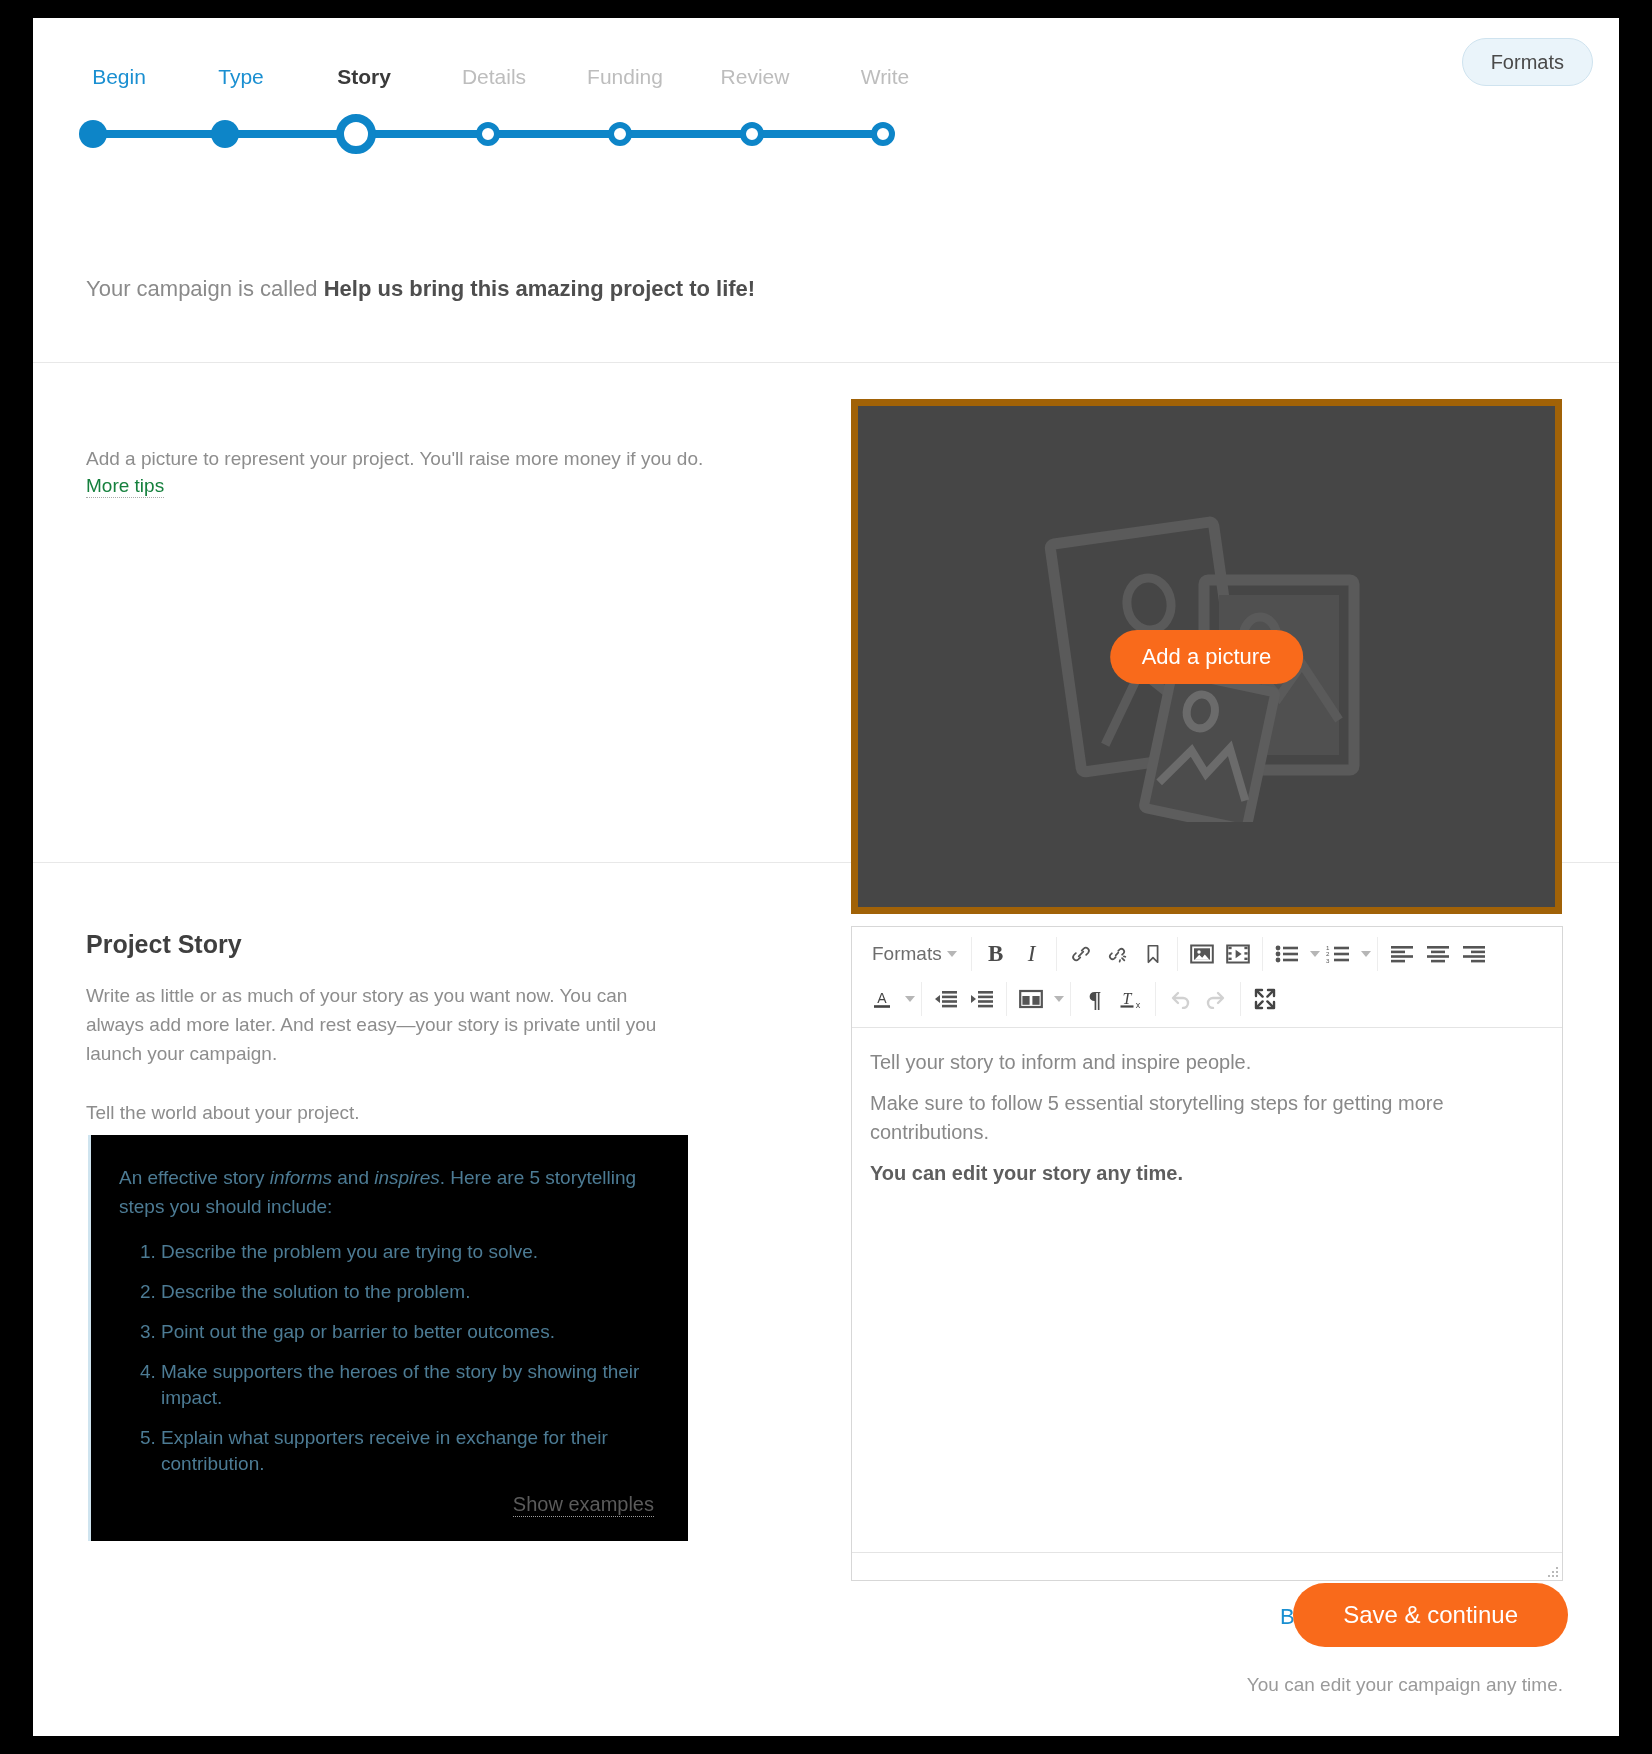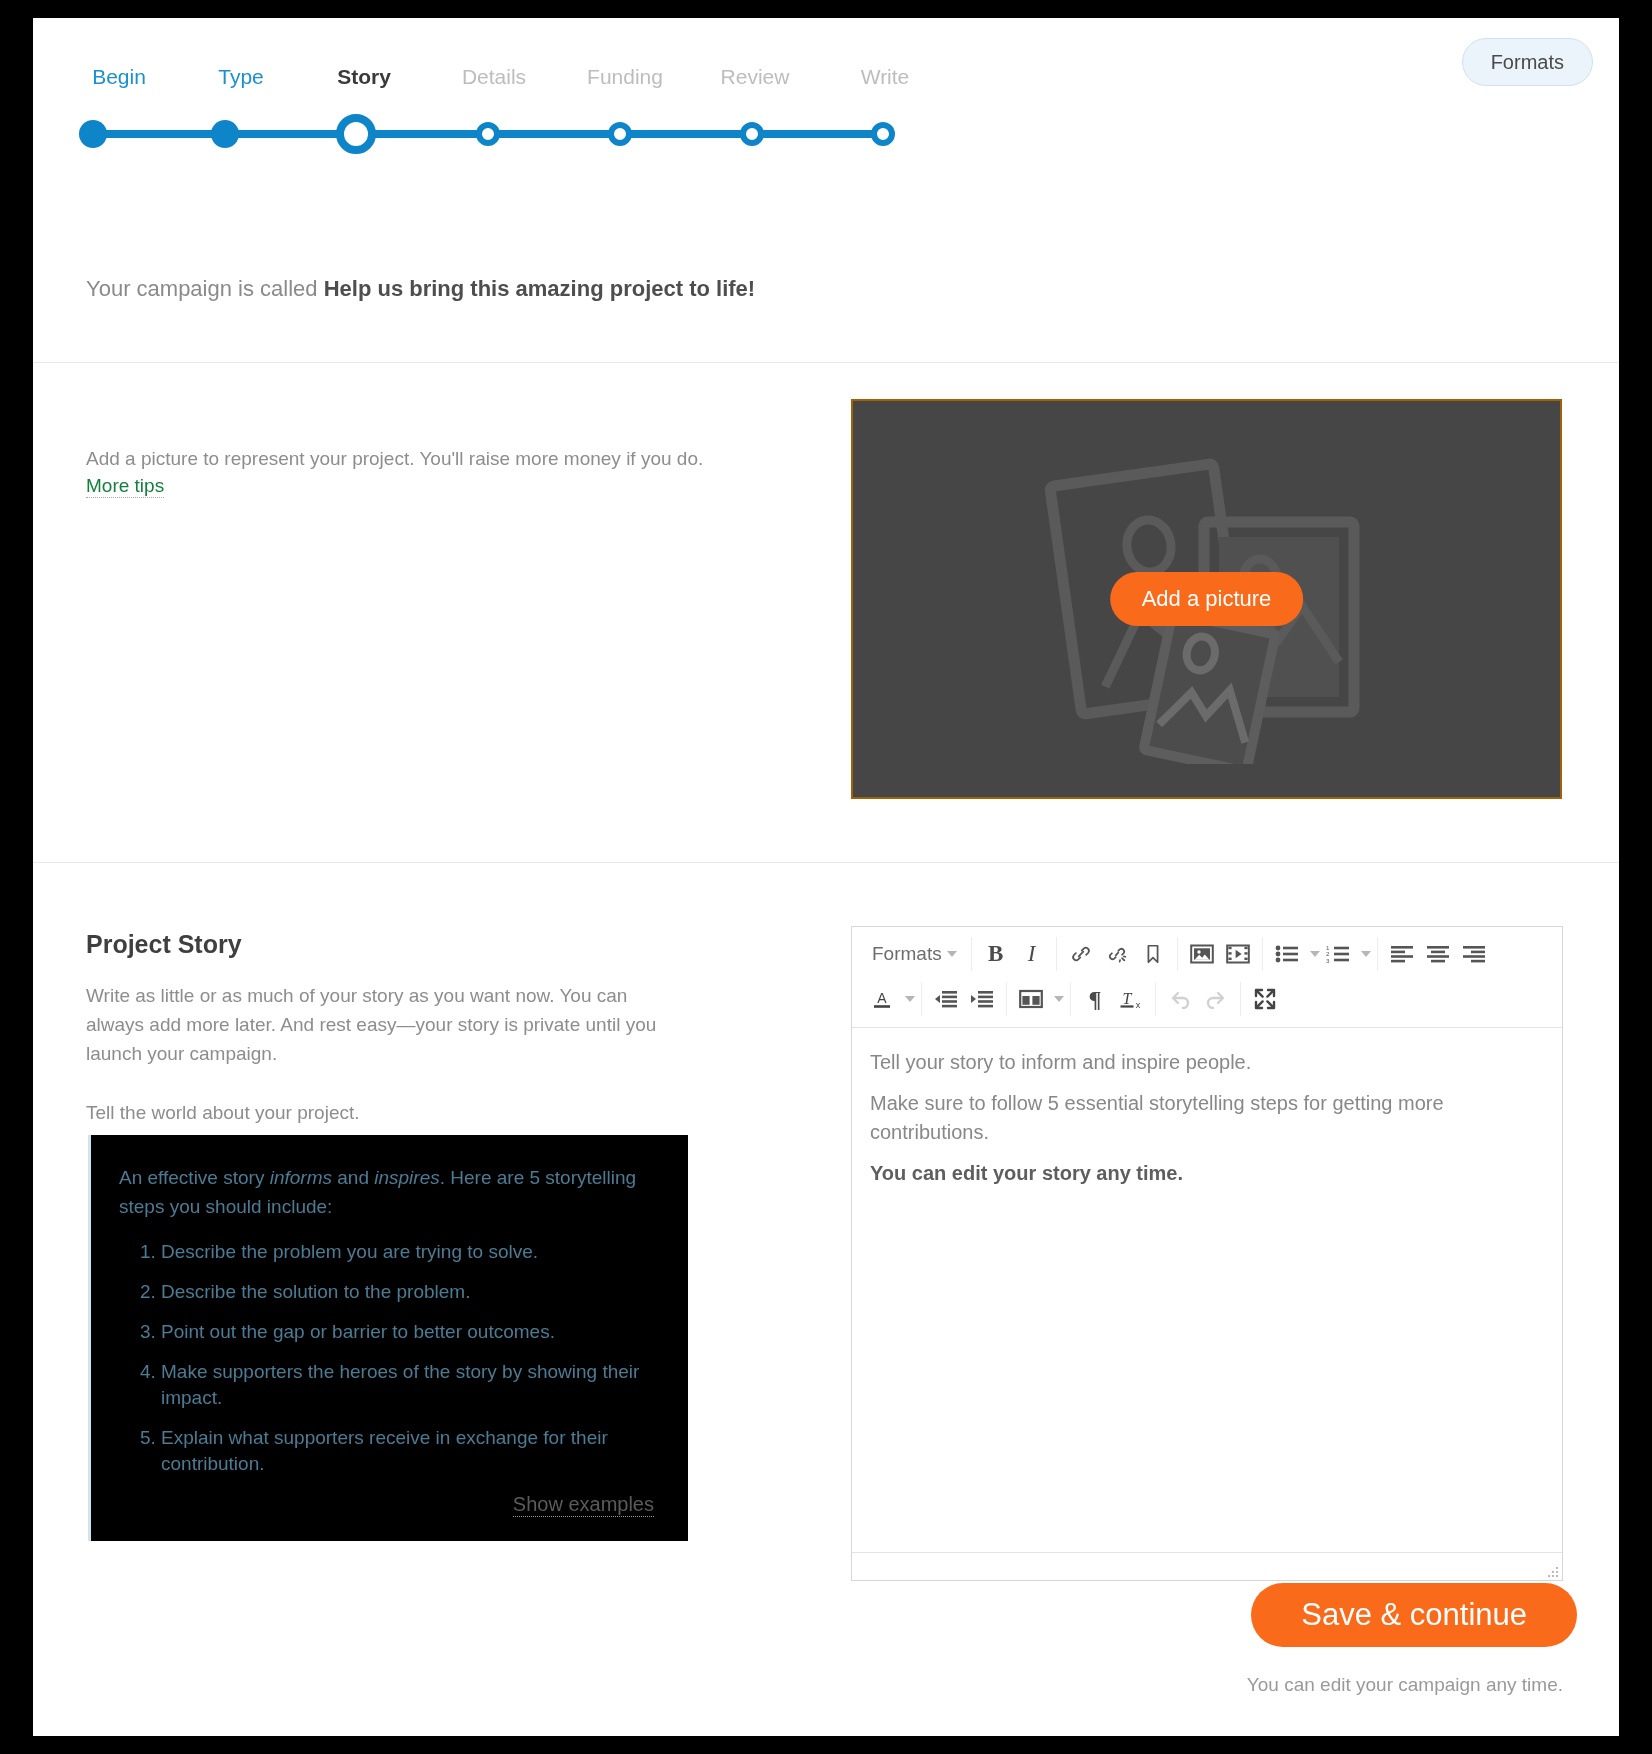--- a/index.html
+++ b/index.html
@@ -133,23 +133,23 @@
     margin-top: 2px;
     color: #15803d;
     font-size: 19px;
     border-bottom: 1px dotted #aaaaaa;
     cursor: pointer;
   }
 
   #picture-dropzone {
     position: absolute;
     left: 818px; top: 36px;
-    width: 711px; height: 400px;
+    width: 711px; height: 515px;
     background: #464646;
-    border: 2px solid #a16207;
+    border: 7px solid #a16207;
     overflow: hidden;
   }
   #picture-dropzone svg {
     position: absolute;
     left: 50%; top: 50%;
     transform: translate(-50%, -50%);
   }
   #add-picture-btn {
     position: absolute;
     left: 50%; top: 50%;
@@ -308,26 +308,26 @@
   #back-link {
     position: absolute;
     right: 290px; top: 48px;
     font-size: 22px;
     color: #1a8fd1;
     cursor: pointer;
     line-height: 26px;
   }
   #save-btn {
     position: absolute;
-    right: 42px; top: 27px;
+    right: 51px; top: 27px;
     background: #f96a1b;
     color: #ffffff;
     border: none;
     border-radius: 34px;
-    font-size: 31px;
+    font-size: 24px;
     line-height: 32px;
     padding: 16px 50px;
     cursor: pointer;
     font-family: "Liberation Sans", sans-serif;
     white-space: nowrap;
   }
   #footer-note {
     position: absolute;
     right: 56px; top: 117px;
     font-size: 19px;

